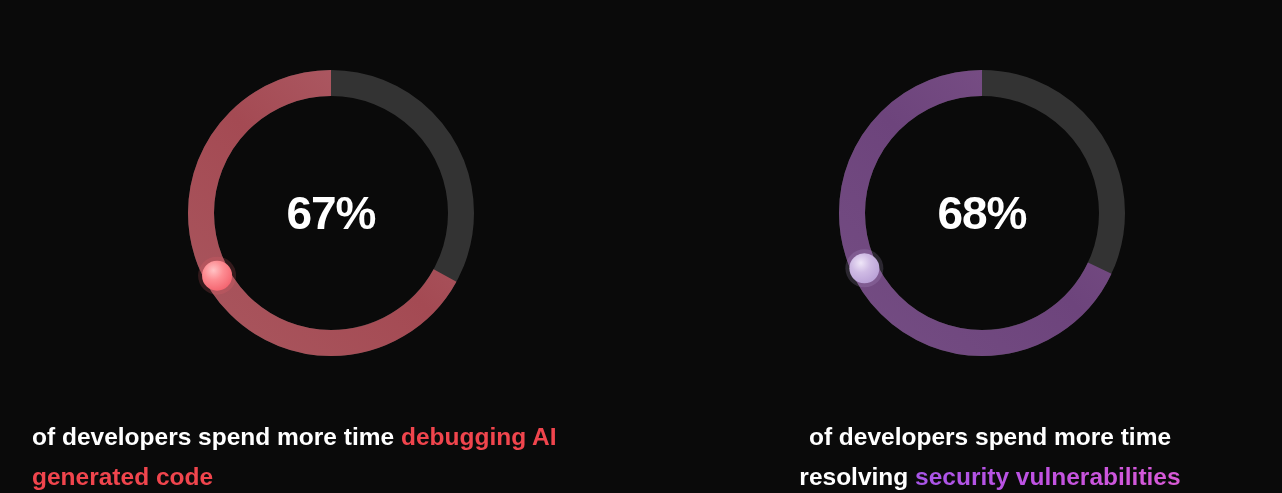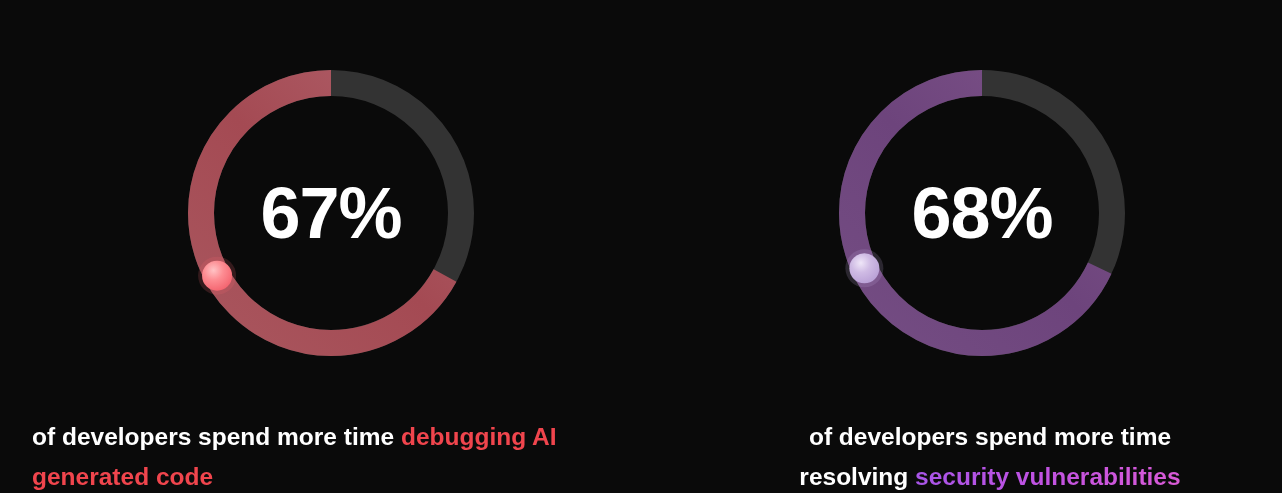--- a/index.html
+++ b/index.html
@@ -49,21 +49,21 @@
 
   .gauge-value {
     position: absolute;
     left: 0;
     top: 0;
     width: 306px;
     height: 306px;
     display: flex;
     align-items: center;
     justify-content: center;
-    font-size: 72px;
+    font-size: 46px;
     font-weight: 700;
     letter-spacing: -1px;
     color: #ffffff;
     pointer-events: none;
   }
 
   
   .caption {
     position: absolute;
     font-size: 24.5px;

